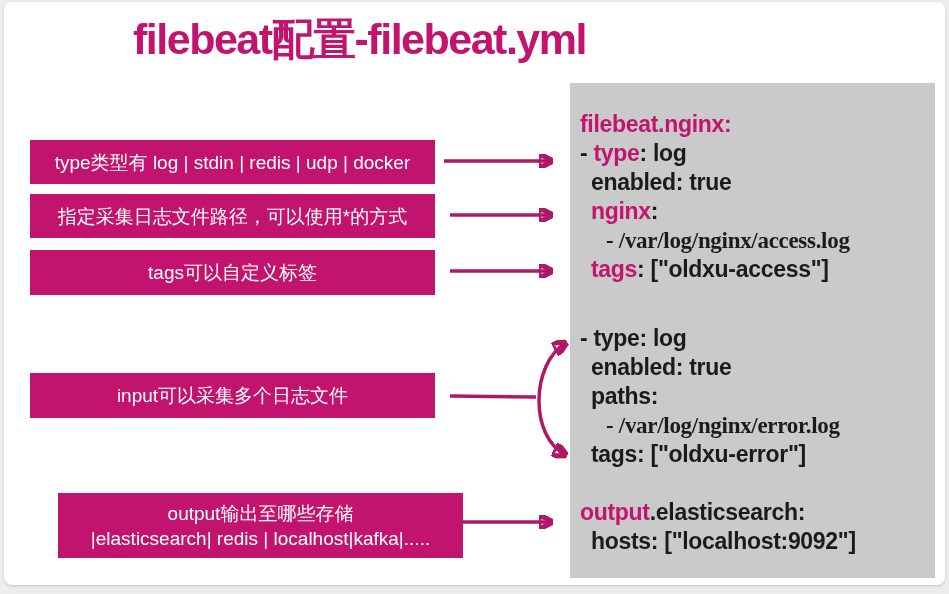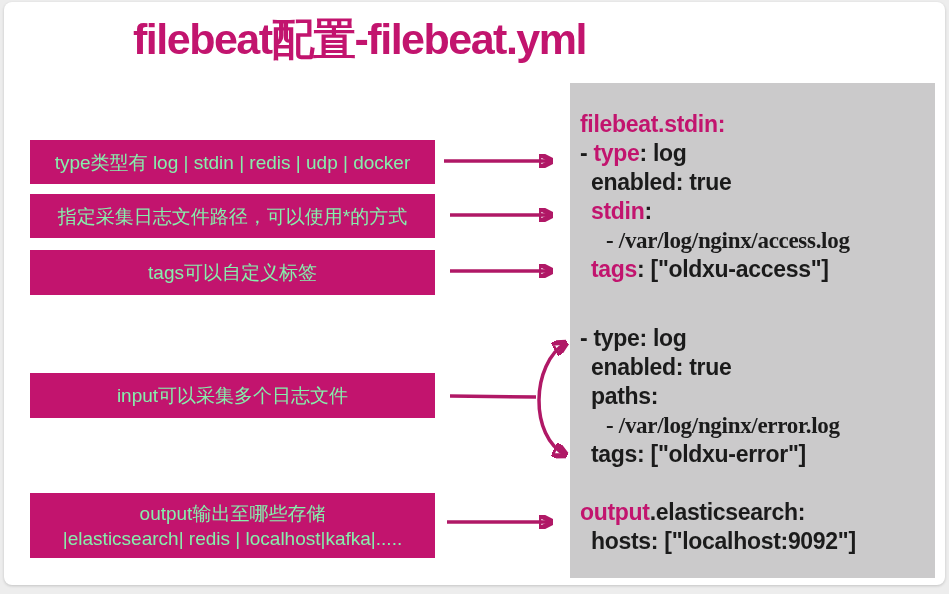--- a/index.html
+++ b/index.html
@@ -33,36 +33,36 @@
     line-height:50px;
     font-weight:bold;
     letter-spacing:-1.5px;
     color:var(--magenta);
     white-space:nowrap;
   }
   .label-box{
     position:absolute;
     left:30px;width:405px;
     background:var(--magenta);
-    color:#86efac;
+    color:#ffffff;
     display:flex;
     flex-direction:column;
     align-items:center;
     justify-content:center;
     font-size:19px;
     font-weight:500;
     line-height:25px;
     text-align:center;
     white-space:nowrap;
   }
   .box-type  {top:140px;height:44px;}
   .box-paths {top:194px;height:44px;}
   .box-tags  {top:250px;height:45px;}
   .box-input {top:373px;height:45px;}
-  .box-output{top:493px;height:65px;}
+  .box-output{top:493px;height:65px;margin-left:28px;}
   .panel{
     position:absolute;
     left:570px;top:83px;
     width:365px;height:495px;
     background:var(--panel);
   }
   .code{
     position:absolute;
     left:580px;top:110px;
     width:350px;
@@ -135,24 +135,24 @@
   <div class="label-box box-input">
     <span>input可以采集多个日志文件</span>
   </div>
   <div class="label-box box-output">
     <span>output输出至哪些存储</span>
     <span>|elasticsearch| redis | localhost|kafka|.....</span>
   </div>
 
   <div class="code">
       <div class="code-block b0">
-        <div class="code-line ind0"><span class="kw">filebeat.stdin:</span></div>
+        <div class="code-line ind0"><span class="kw">filebeat.nginx:</span></div>
         <div class="code-line ind0"><span class="plain">- </span><span class="kw">type</span><span class="plain">: log</span></div>
         <div class="code-line ind1"><span class="plain">enabled: true</span></div>
-        <div class="code-line ind1"><span class="kw">stdin</span><span class="plain">:</span></div>
+        <div class="code-line ind1"><span class="kw">nginx</span><span class="plain">:</span></div>
         <div class="code-line ind2"><span class="plain">- /var/log/nginx/access.log</span></div>
         <div class="code-line ind1"><span class="kw">tags</span><span class="plain">: ["oldxu-access"]</span></div>
       </div>
       <div class="code-block b1">
         <div class="code-line ind0"><span class="plain">- type: log</span></div>
         <div class="code-line ind1"><span class="plain">enabled: true</span></div>
         <div class="code-line ind1"><span class="plain">paths:</span></div>
         <div class="code-line ind2"><span class="plain">- /var/log/nginx/error.log</span></div>
         <div class="code-line ind1"><span class="plain">tags: ["oldxu-error"]</span></div>
       </div>

